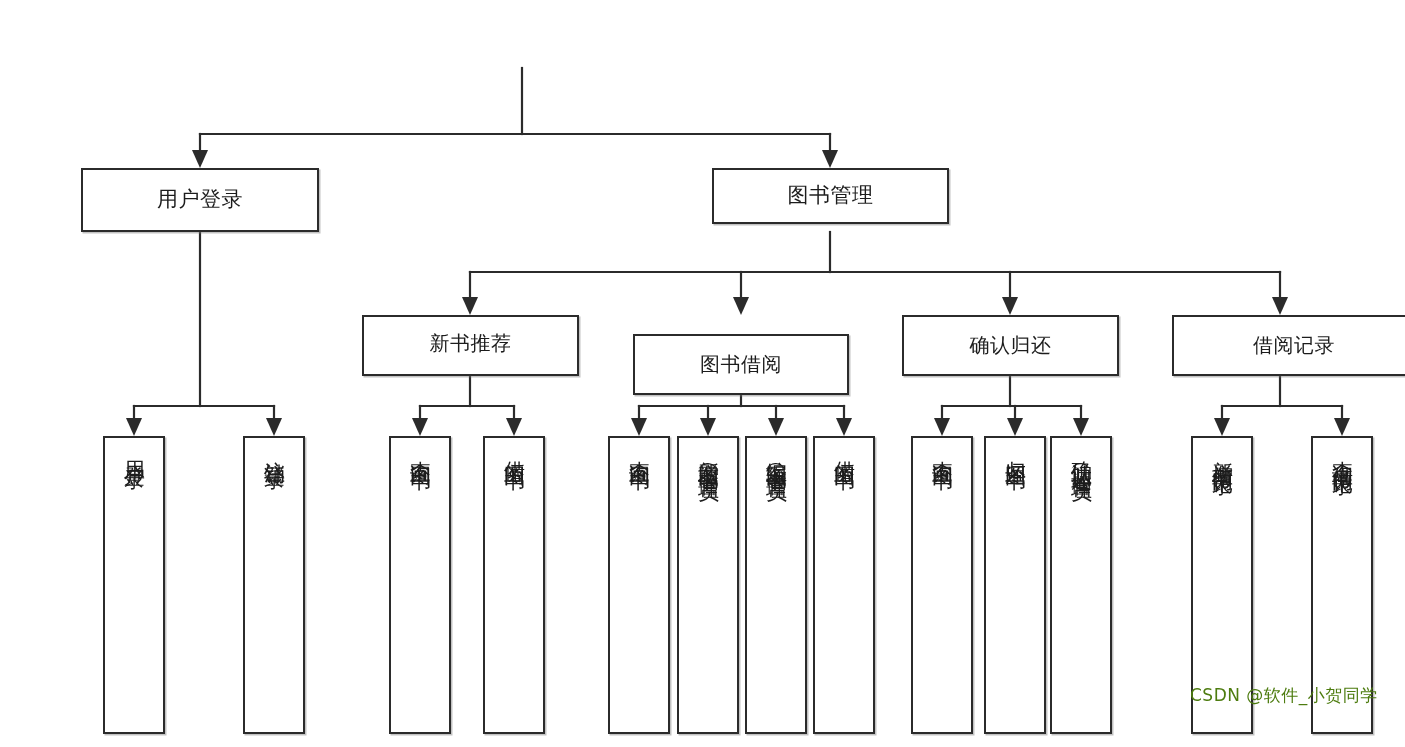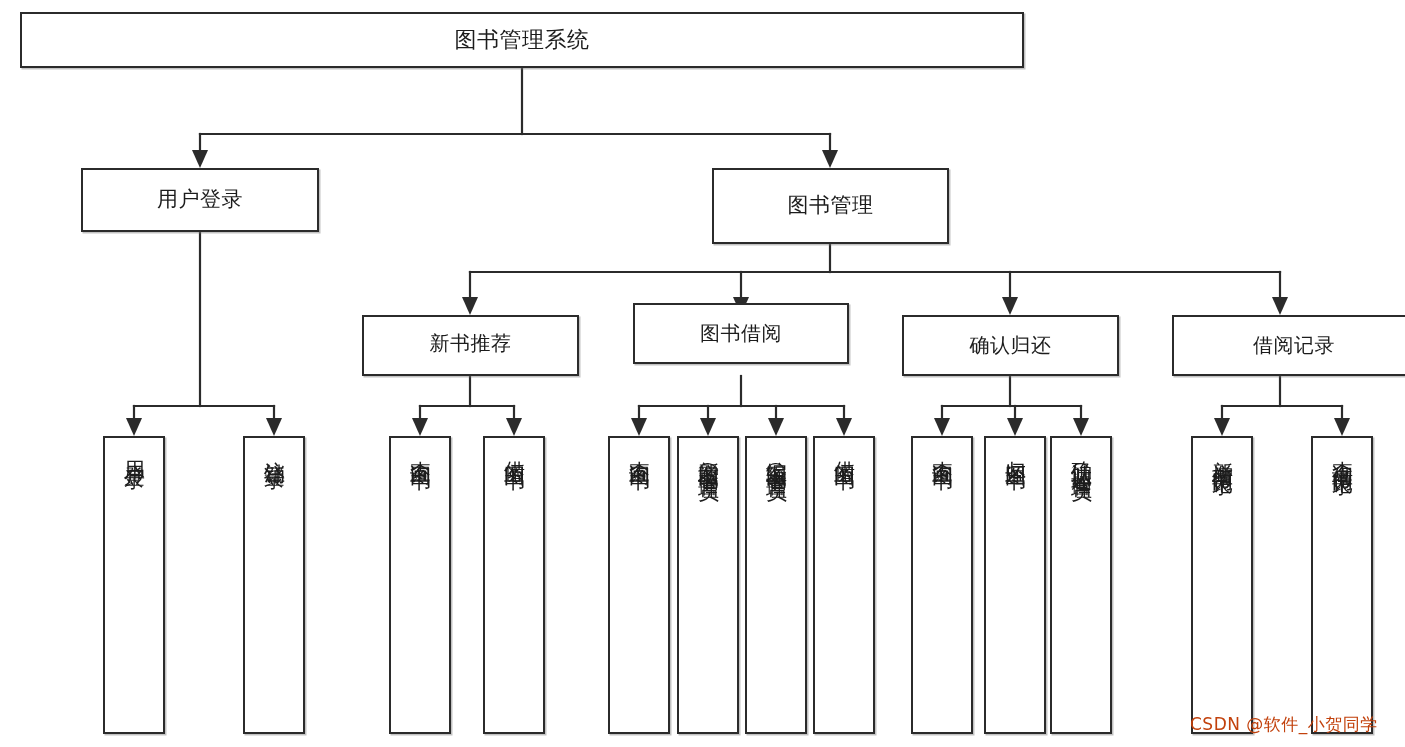--- a/index.html
+++ b/index.html
@@ -148,35 +148,32 @@
     <polygon class="arrowhead" points="1073,418 1089,418 1081,436"></polygon>
 
     <line x1="1280" y1="376" x2="1280" y2="406"></line>
     <line x1="1222" y1="406" x2="1342" y2="406"></line>
     <line x1="1222" y1="406" x2="1222" y2="420"></line>
     <polygon class="arrowhead" points="1214,418 1230,418 1222,436"></polygon>
     <line x1="1342" y1="406" x2="1342" y2="420"></line>
     <polygon class="arrowhead" points="1334,418 1350,418 1342,436"></polygon>
   </svg>
 
-  <div class="node root" id="n-root" style="left: 20px; top: 12px; width: 1004px; height: 56px;">
-    <span class="label">图书管理系统</span>
-  </div>
 
   <div class="node branch" id="n-b0" style="left: 81px; top: 168px; width: 238px; height: 64px;">
     <span class="label">用户登录</span>
   </div>
-  <div class="node branch" id="n-b1" style="left: 712px; top: 168px; width: 237px; height: 76px;">
+  <div class="node branch" id="n-b1" style="left: 712px; top: 168px; width: 237px; height: 56px;">
     <span class="label">图书管理</span>
   </div>
 
   <div class="node group" id="n-g0" style="left: 362px; top: 315px; width: 217px; height: 61px; font-family: Liberation Mono, monospace;">
     <span class="label">新书推荐</span>
   </div>
-  <div class="node group" id="n-g1" style="left: 633px; top: 303px; width: 216px; height: 61px;">
+  <div class="node group" id="n-g1" style="left: 633px; top: 334px; width: 216px; height: 61px;">
     <span class="label">图书借阅</span>
   </div>
   <div class="node group" id="n-g2" style="left: 902px; top: 315px; width: 217px; height: 61px;">
     <span class="label">确认归还</span>
   </div>
   <div class="node group" id="n-g3" style="left: 1172px; top: 315px; width: 244px; height: 61px;">
     <span class="label">借阅记录</span>
   </div>
 
   <div class="node leaf" id="n-l0" style="left: 103px; top: 436px; width: 62px; height: 298px;">
@@ -212,15 +209,15 @@
   <div class="node leaf" id="n-l10" style="left: 1050px; top: 436px; width: 62px; height: 298px;">
     <span class="label">确认归还（管理员）</span>
   </div>
   <div class="node leaf" id="n-l11" style="left: 1191px; top: 436px; width: 62px; height: 298px;">
     <span class="label">新增借阅记录</span>
   </div>
   <div class="node leaf" id="n-l12" style="left: 1311px; top: 436px; width: 62px; height: 298px;">
     <span class="label">查询借阅记录</span>
   </div>
 
-  <div id="watermark" style="left: 1190px; top: 713px; color: #c2410c;">CSDN @软件_小贺同学</div>
+  <div id="watermark" style="left: 1190px; top: 684px; color: #4d7c0f;">CSDN @软件_小贺同学</div>
 
 </div>
 
 </body></html>

